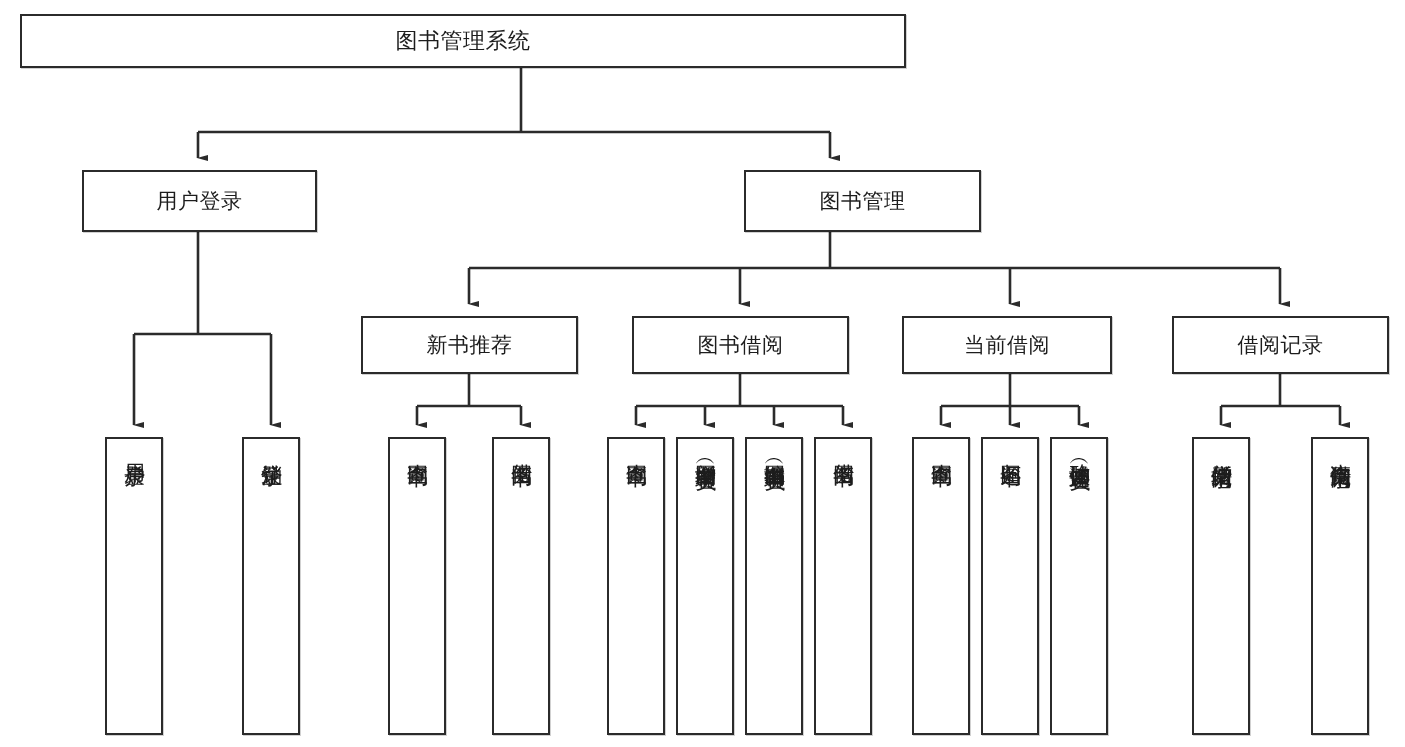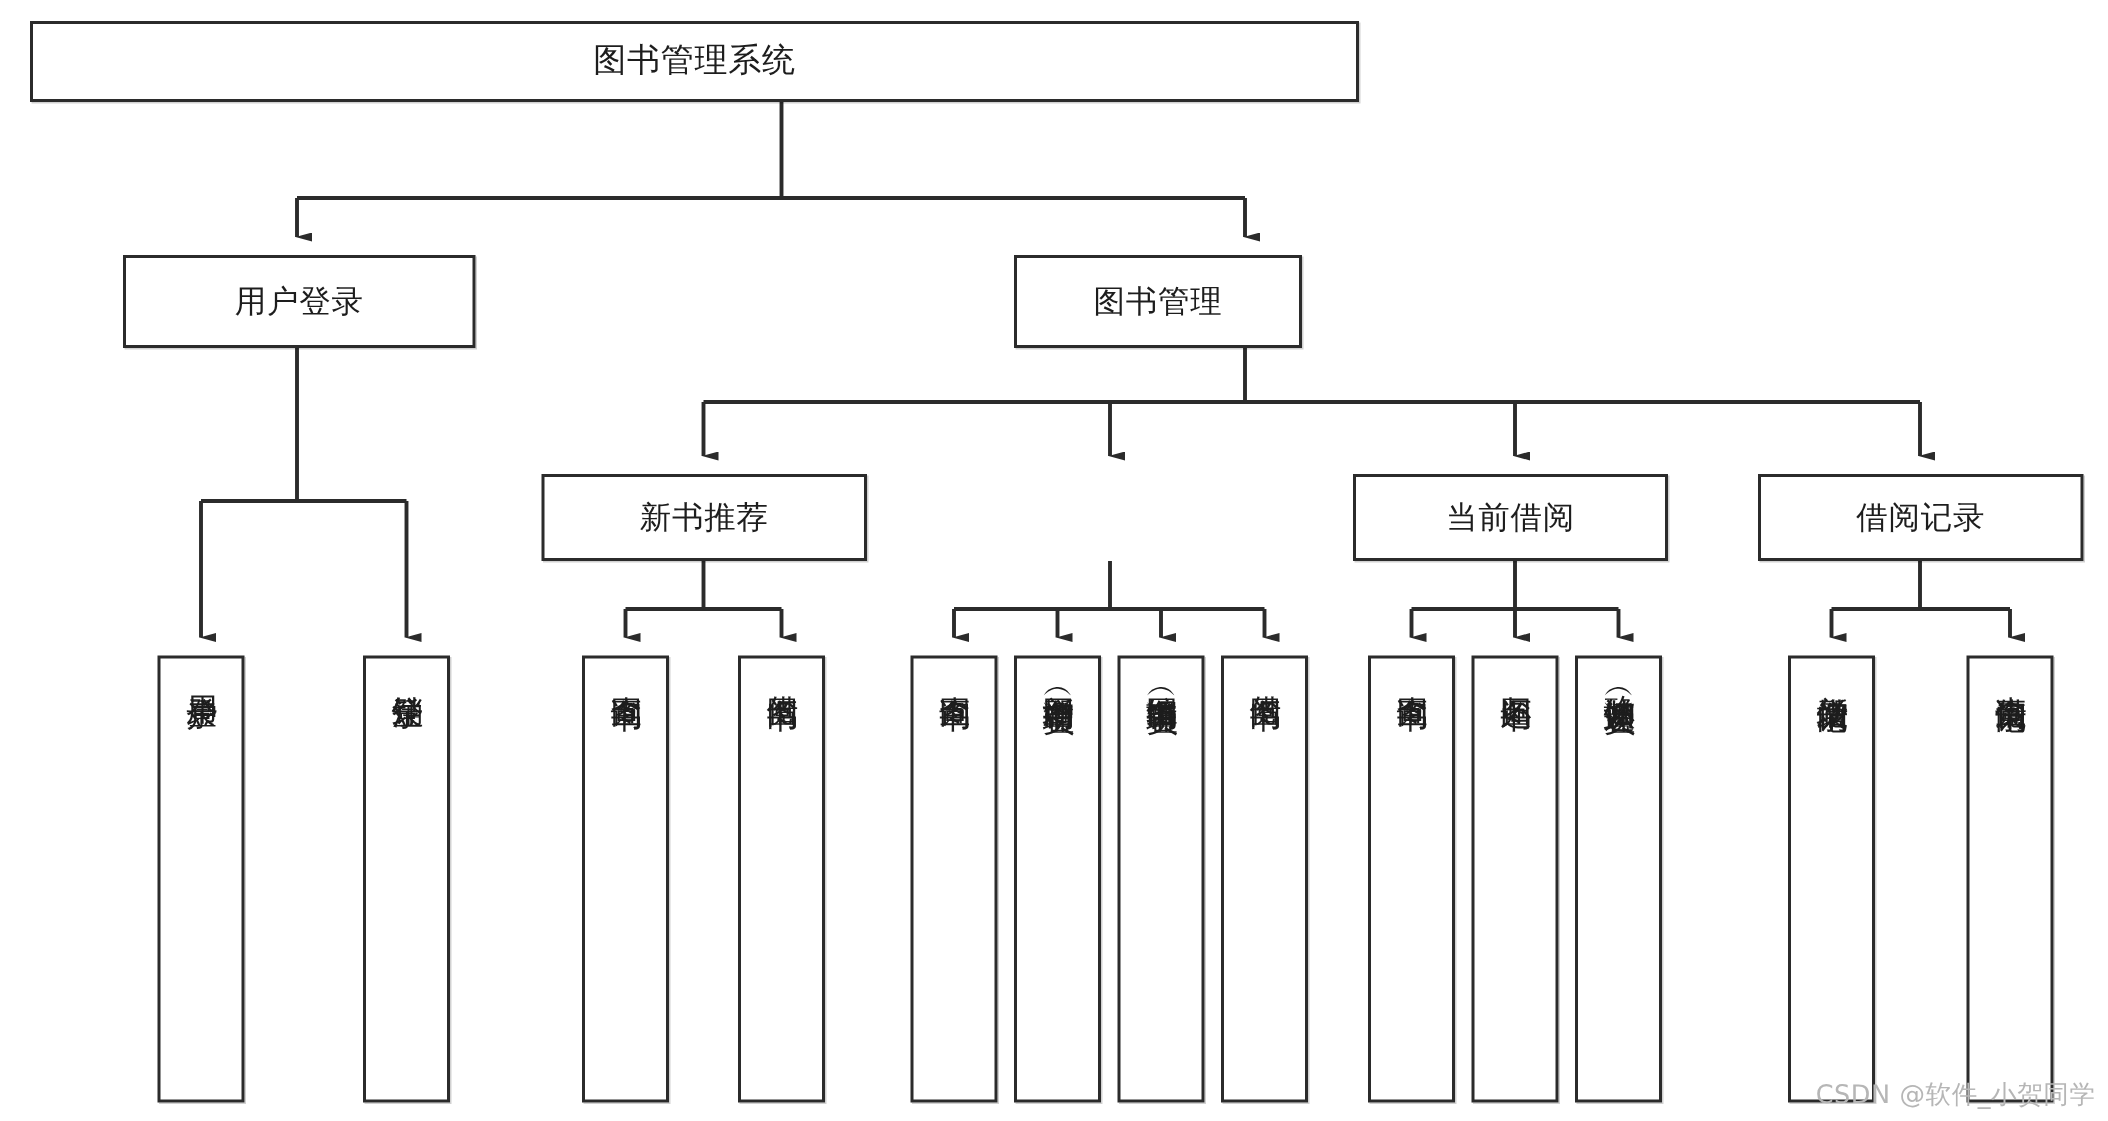--- a/index.html
+++ b/index.html
@@ -146,28 +146,31 @@
   </svg>
 
   <div class="node-box root" style="left:20px; top:14px; width:886px; height:54px;">
     <span class="node-label">图书管理系统</span>
   </div>
 
   <div class="node-box level2" style="left:82px; top:170px; width:235px; height:62px;">
     <span class="node-label">用户登录</span>
   </div>
 
-  <div class="node-box level2" style="left:676px; top:170px; width:192px; height:62px;justify-content:center;">
+  <div class="node-box level2" style="left:744px; top:170px; width:237px; height:62px;justify-content:center;">
     <span class="node-label">图书管理</span>
   </div>
 
   <div class="node-box level3" style="left:361px; top:316px; width:217px; height:58px;align-items:center;">
     <span class="node-label">新书推荐</span>
   </div>
 
+  <div class="node-box level3" style="left:632px; top:316px; width:217px; height:58px;">
+    <span class="node-label">图书借阅</span>
+  </div>
 
   <div class="node-box level3" style="left:902px; top:316px; width:210px; height:58px;">
     <span class="node-label">当前借阅</span>
   </div>
 
   <div class="node-box level3" style="left:1172px; top:316px; width:217px; height:58px;">
     <span class="node-label">借阅记录</span>
   </div>
 
   <div class="node-box vertical" style="left:105px; top:437px; width:58px; height:298px;">
@@ -215,15 +218,14 @@
   </div>
 
   <div class="node-box vertical" style="left:1192px; top:437px; width:58px; height:298px;">
     <span class="node-label">新增借阅记录</span>
   </div>
 
   <div class="node-box vertical" style="left:1311px; top:437px; width:58px; height:298px;">
     <span class="node-label">查询借阅记录</span>
   </div>
 
-  <div id="watermark">CSDN @软件_小贺同学</div>
 
 </div>
 
 </body></html>

